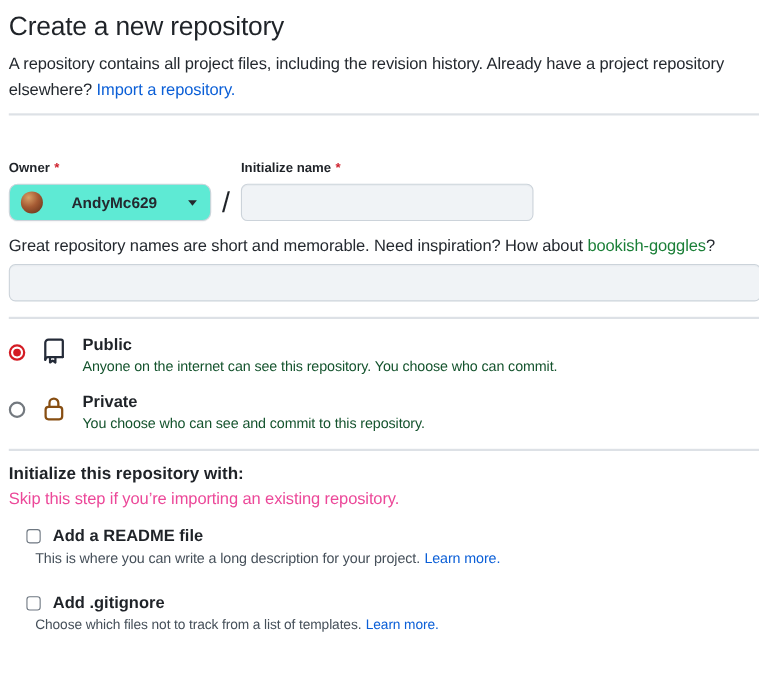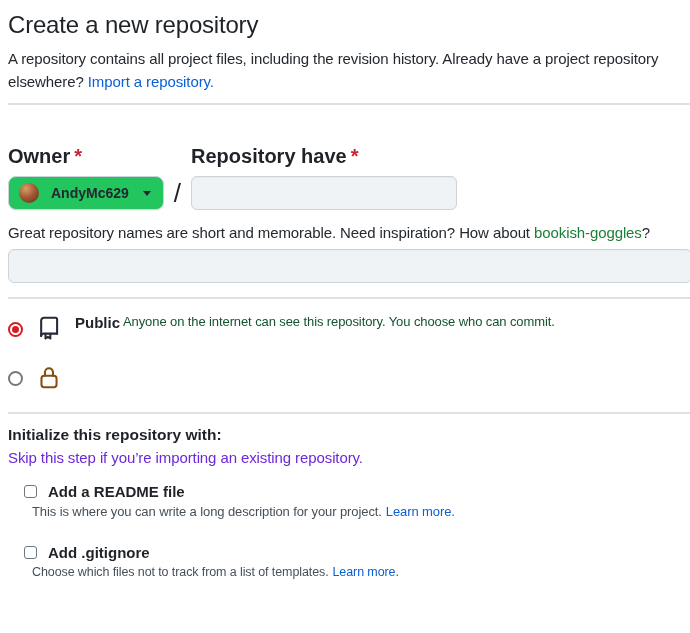--- a/index.html
+++ b/index.html
@@ -40,33 +40,33 @@
   }
   
   .form-row {
     display: flex;
     align-items: flex-end;
     gap: 10px;
     margin-top: 40px;
   }
   .field-col { display: flex; flex-direction: column; }
   .field-label {
-    font-size: 20px;
+    font-size: 12px;
     font-weight: 700;
     margin-bottom: 8px;
     color: #1f2328;
   }
   .required-mark { color: #cf222e; font-weight: 700; margin-left: 4px; }
   .owner-button {
     display: inline-flex;
     align-items: center;
-    gap: 12px;
+    gap: 26px;
     height: 34px;
     padding: 0 12px 0 10px;
-    background: #22c55e;
+    background: #5eead4;
     border: 1px solid #ccd3da;
     border-radius: 8px;
     box-shadow: 0 1px 0 rgba(31,35,40,0.04);
     font-size: 14px;
     font-weight: 700;
     color: #24292f;
     cursor: pointer;
   }
   .avatar {
     width: 20px; height: 20px;
@@ -133,26 +133,26 @@
   .radio.checked { border-color: #d41c24; }
   .radio.checked::after {
     content: "";
     position: absolute;
     left: 2px; top: 2px;
     width: 7px; height: 7px;
     border-radius: 50%;
     background: #d41c24;
   }
   .vis-icon { flex: 0 0 auto; margin-top: 4px; }
-  .vis-text { display: flex; flex-direction: row; gap: 3px; padding-top: 3px; }
+  .vis-text { display: flex; flex-direction: column; gap: 3px; padding-top: 3px; }
   .vis-label { font-size: 15px; font-weight: 700; }
   .note { font-size: 13px; color: #14532d; letter-spacing: -0.1px; }
   
   .init-heading { margin-top: 12px; font-size: 15.5px; font-weight: 700; }
-  .init-subheading { margin-top: 5px; font-size: 15px; color: #6d28d9; letter-spacing: -0.1px; }
+  .init-subheading { margin-top: 5px; font-size: 15px; color: #ec4899; letter-spacing: -0.1px; }
   .check-row { display: flex; align-items: center; gap: 11px; margin-top: 17px; cursor: pointer; margin-left: 16px; }
   .check-row.gitignore { margin-top: 25px; }
   .checkbox {
     width: 13px; height: 13px;
     border: 1.5px solid #6e7781;
     border-radius: 3px;
     background: #ffffff;
     flex: 0 0 auto;
   }
   .check-label { font-size: 15px; font-weight: 700; }
@@ -175,21 +175,21 @@
     <div class="field-col">
       <div class="field-label"><span>Owner</span><span class="required-mark">*</span></div>
       <button class="owner-button">
         <span class="avatar"></span>
         <span>AndyMc629</span>
         <span class="caret-down"></span>
       </button>
     </div>
     <div class="slash-sep">/</div>
     <div class="field-col">
-      <div class="field-label"><span>Repository have</span><span class="required-mark">*</span></div>
+      <div class="field-label"><span>Initialize name</span><span class="required-mark">*</span></div>
       <input class="text-input repo-name-input" type="text" value="" style="">
     </div>
   </div>
 
   <div class="name-hint"><span>Great repository names are short and memorable. Need inspiration? How about </span><span class="suggestion">bookish-goggles</span><span>?</span></div>
 
   <input class="text-input description-input" type="text" value="" style="">
 
   <hr class="divider section">
 
@@ -209,20 +209,24 @@
   </div>
 
   <div class="radio-row private">
     <span class="radio"></span>
     <span class="vis-icon">
       <svg width="26" height="28" viewBox="0 0 24 26" fill="none" stroke="#874e12" stroke-width="1.9" stroke-linecap="round" stroke-linejoin="round">
         <rect x="5" y="11" width="14" height="10.5" rx="2.5"></rect>
         <path d="M8.25 11V7.75a3.75 3.75 0 0 1 7.5 0V11"></path>
       </svg>
     </span>
+    <span class="vis-text">
+      <span class="vis-label">Private</span>
+      <span class="note">You choose who can see and commit to this repository.</span>
+    </span>
   </div>
 
   <hr class="divider" style="margin-top:16px">
 
   <div class="init-heading">Initialize this repository with:</div>
   <div class="init-subheading">Skip this step if you’re importing an existing repository.</div>
 
   <div class="check-row readme">
     <span class="checkbox"></span>
     <span class="check-label">Add a README file</span>

